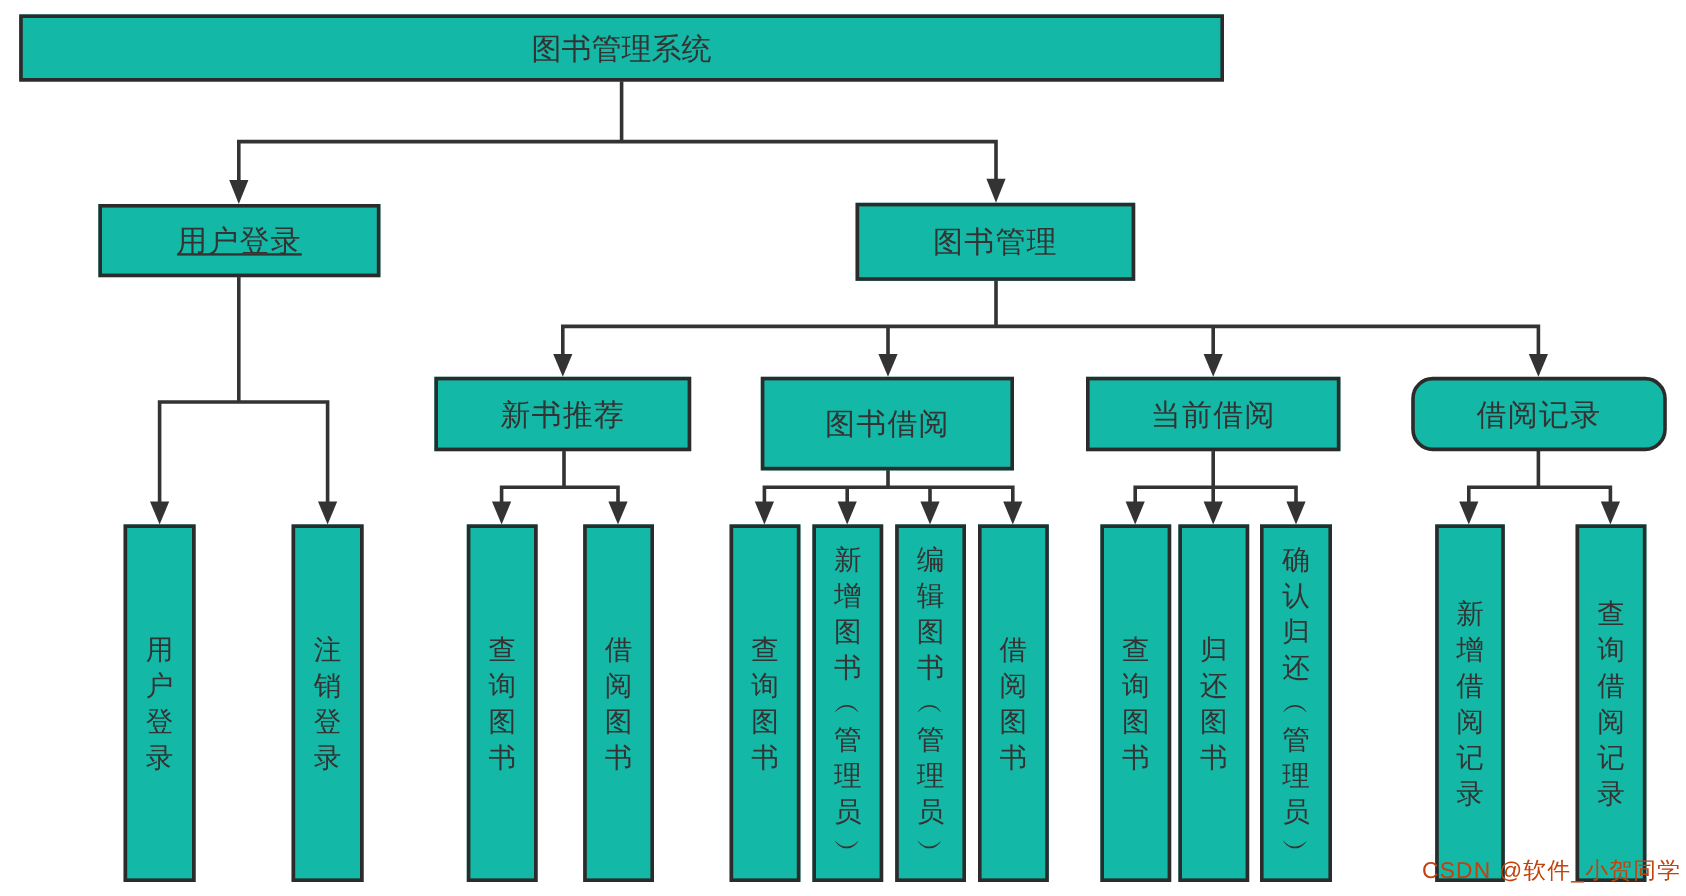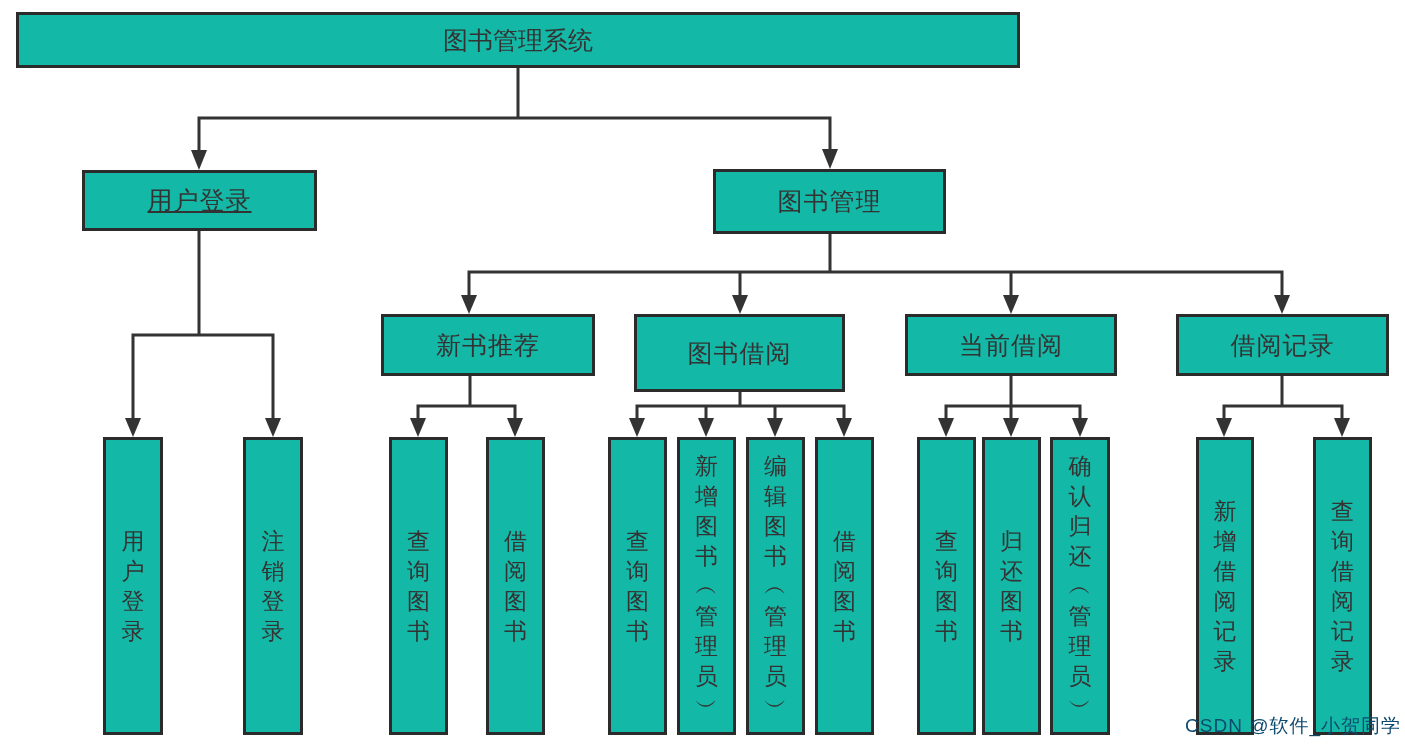--- a/index.html
+++ b/index.html
@@ -46,21 +46,21 @@
     font-size: 23px;
     line-height: 30px;
     color: #333333;
   }
   .vlabel span { display: block; }
   #watermark {
     position: absolute;
     right: 4px;
     top: 713px;
     font-size: 19px;
-    color: #0c4a6e;
+    color: #c2410c;
     letter-spacing: 1px;
     white-space: nowrap;
   }
 </style>
 </head>
 <body>
 
 <div id="stage">
 
   <svg id="connectors" viewBox="0 0 1405 747" xmlns="http://www.w3.org/2000/svg">
@@ -104,24 +104,24 @@
       <polygon points="1216,418 1232,418 1224,437"></polygon>
       <polygon points="1334,418 1350,418 1342,437"></polygon>
     </g>
   </svg>
 
   <div class="node node-root" style="left:16px; top:12px; width:1004px; height:56px;">图书管理系统</div>
 
   <div class="node node-h" style="left:82px; top:170px; width:235px; height:61px;text-decoration:underline;">用户登录</div>
   <div class="node node-h" style="left:713px; top:169px; width:233px; height:65px;">图书管理</div>
 
-  <div class="node node-h" style="left:362px; top:314px; width:214px; height:62px;margin-left:19px;">新书推荐</div>
+  <div class="node node-h" style="left:362px; top:314px; width:214px; height:62px;">新书推荐</div>
   <div class="node node-h" style="left:634px; top:314px; width:211px; height:78px;">图书借阅</div>
   <div class="node node-h" style="left:905px; top:314px; width:212px; height:62px;">当前借阅</div>
-  <div class="node node-h" style="left:1176px; top:314px; width:213px; height:62px;">借阅记录</div>
+  <div class="node node-h" style="left:1176px; top:314px; width:213px; height:62px;border-radius:18px;">借阅记录</div>
 
   <div class="node node-leaf" style="left:103px; top:437px; width:60px; height:298px;">
     <div class="vlabel">
         <span>用</span>
         <span>户</span>
         <span>登</span>
         <span>录</span>
       </div>
   </div>
   <div class="node node-leaf" style="left:243px; top:437px; width:60px; height:298px;">

